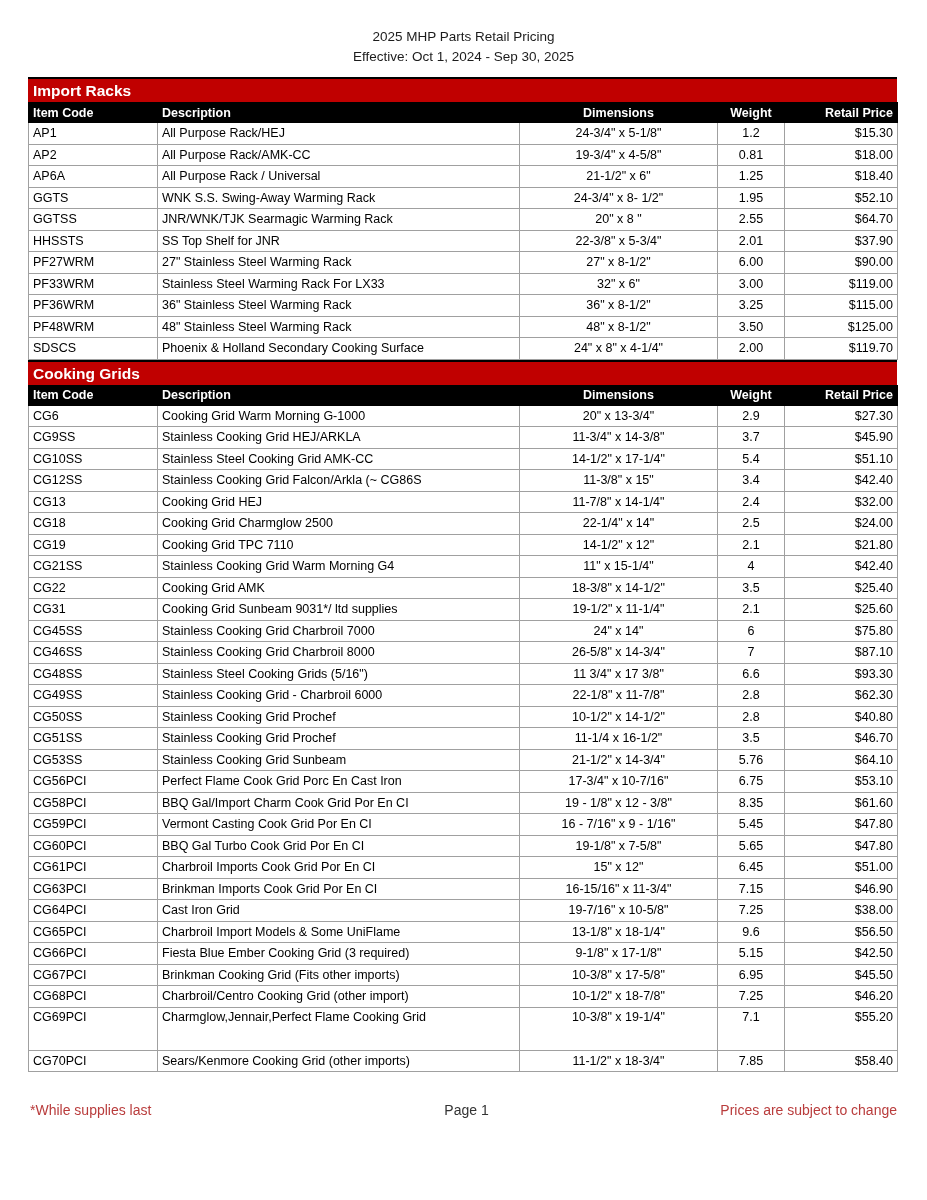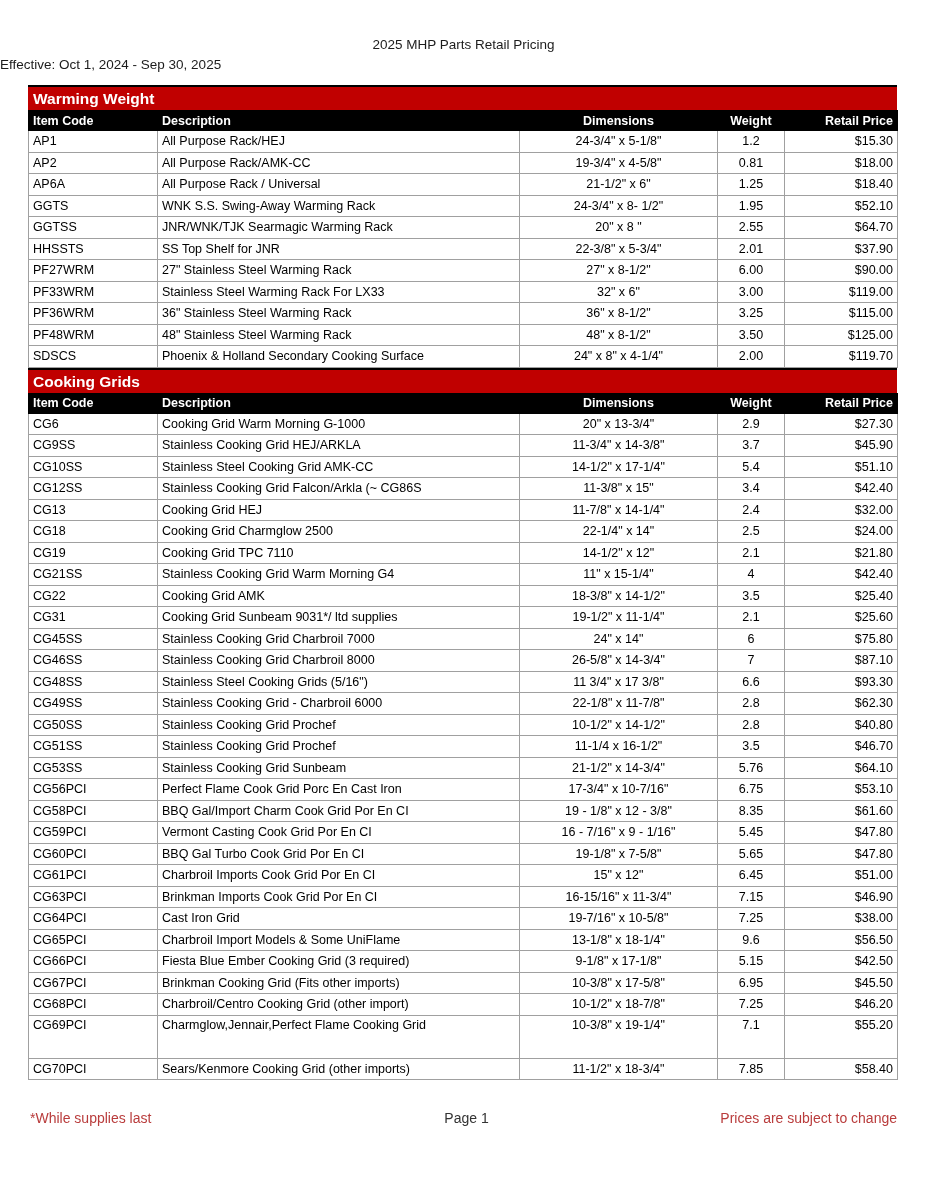--- a/index.html
+++ b/index.html
@@ -6,28 +6,28 @@
   html, body { margin: 0; padding: 0; }
   body {
     width: 927px; height: 1200px;
     background: #ffffff;
     font-family: "Liberation Sans", sans-serif;
     color: #000;
   }
   .page { position: relative; width: 927px; height: 1200px; overflow: hidden; }
 
   .doc-title {
-    padding-top: 36px;
+    padding-top: 28px;
     text-align: center;
     font-size: 13.5px;
     color: #1c1c1c;
     line-height: 17px;
   }
   .doc-subtitle {
-    text-align: left;
+    text-align: center;
     font-size: 13.5px;
     color: #1c1c1c;
     line-height: 17px;
     margin-top: 3px;
   }
 
   .tables { margin: 12px 0 0 28px; width: 869px; }
 
   .sec-hdr {
     background: #C00000;
@@ -89,21 +89,21 @@
 <body>
 
 <div class="page">
 
   <div class="doc-title">2025 MHP Parts Retail Pricing</div>
   <div class="doc-subtitle">Effective: Oct 1, 2024 - Sep 30, 2025</div>
 
   <div class="tables">
 
     <section>
-      <div class="sec-hdr">Warming Weight</div>
+      <div class="sec-hdr">Import Racks</div>
       <table class="price-table">
         <colgroup>
           <col style="width:129px">
             <col style="width:362px">
             <col style="width:198px">
             <col style="width:67px">
             <col style="width:113px">
         </colgroup>
         <thead>
           <tr>

